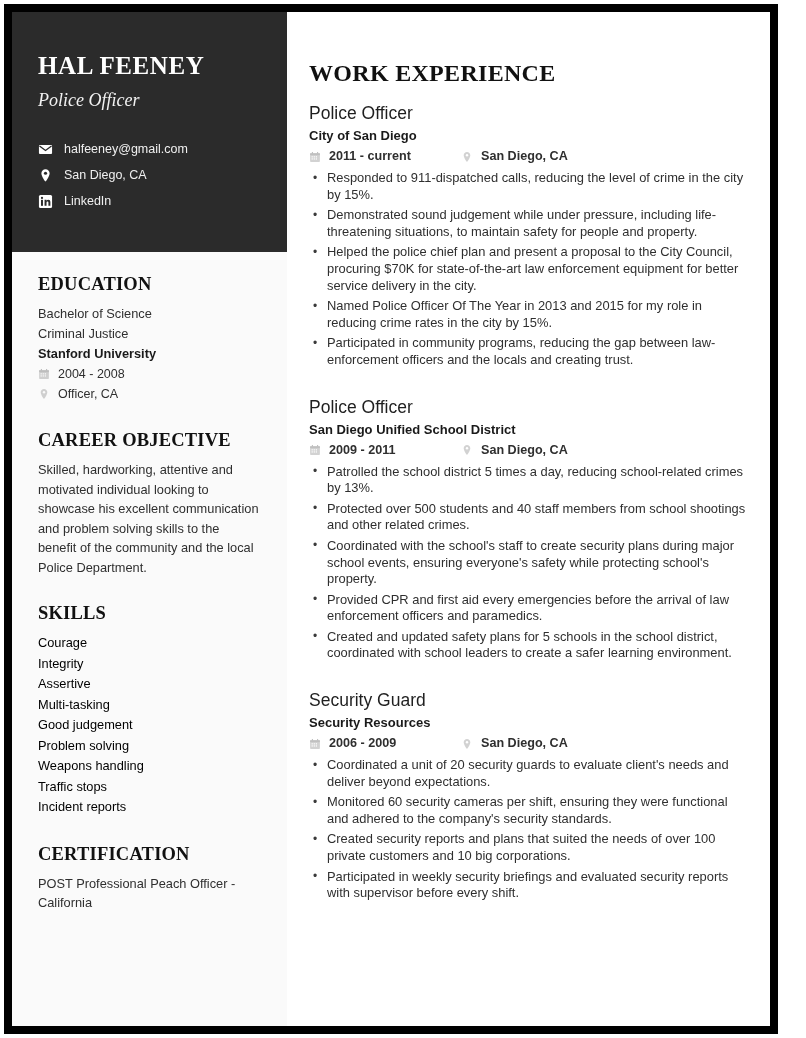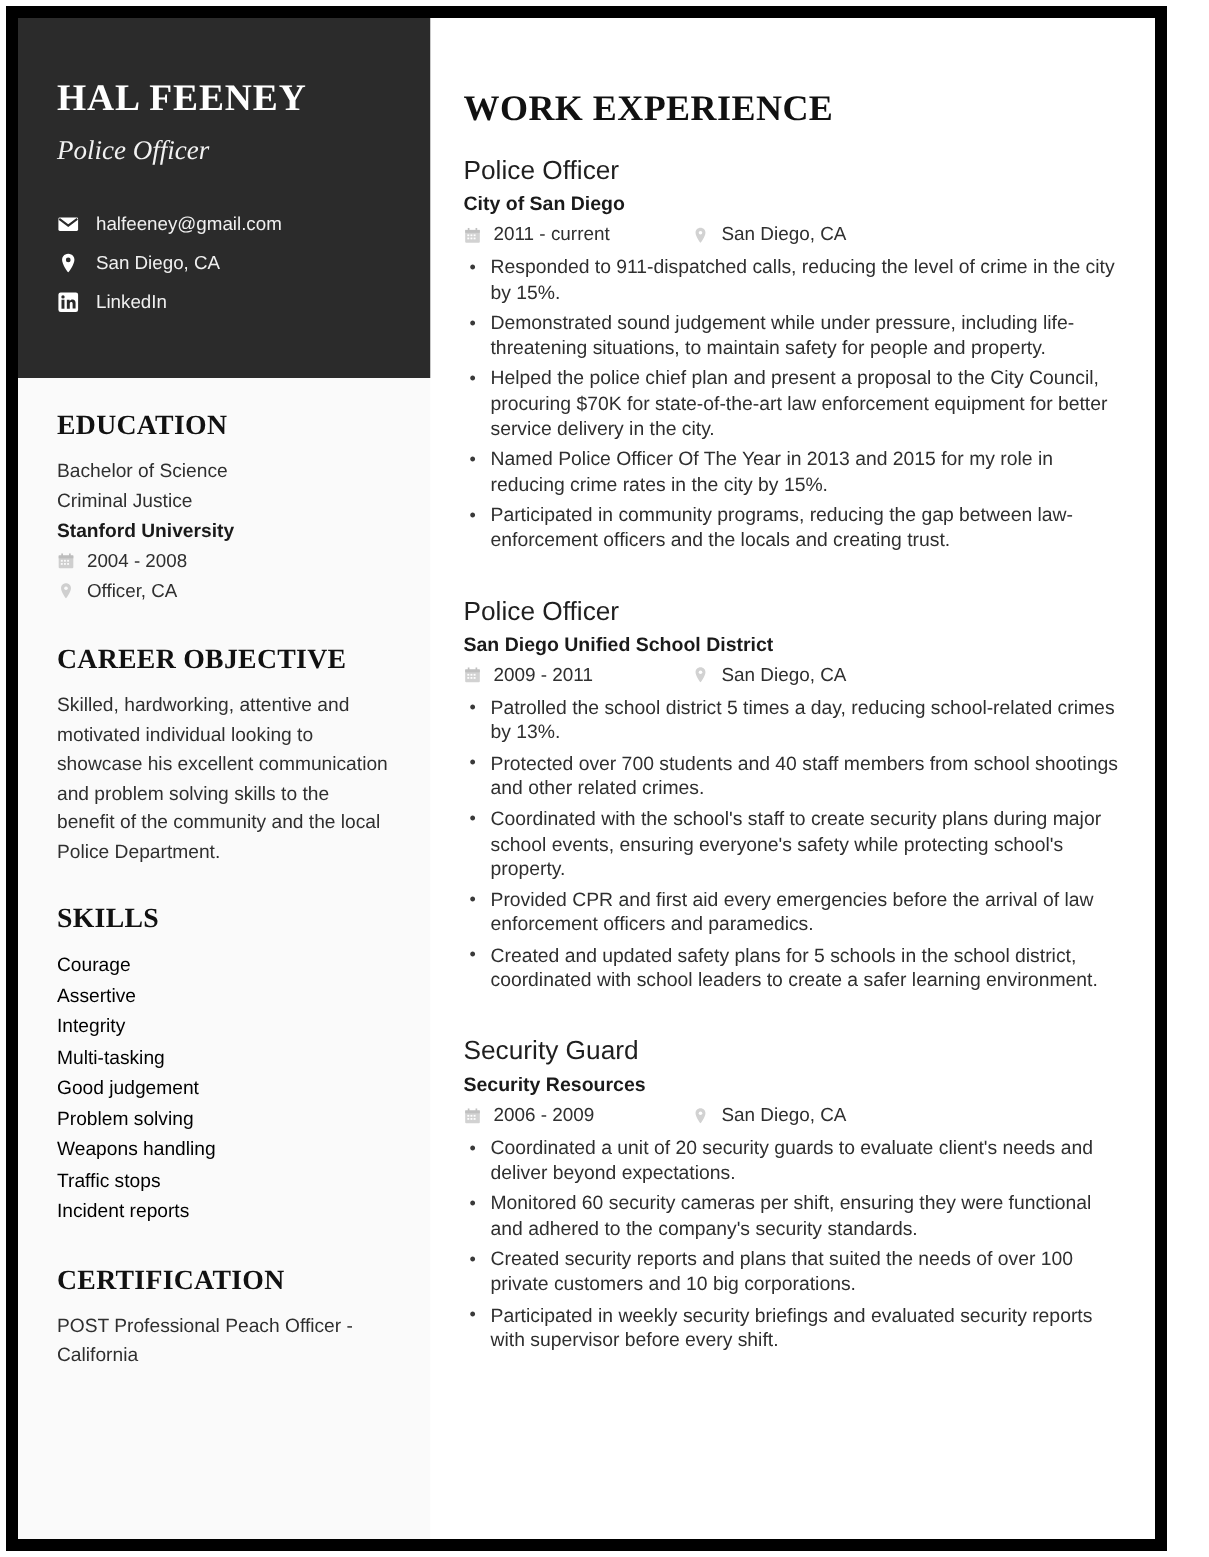--- a/index.html
+++ b/index.html
@@ -168,20 +168,21 @@
     font-size: 13px;
     font-weight: bold;
     color: #1a1a1a;
     line-height: 21px;
   }
   .job-meta {
     display: flex;
     align-items: center;
     height: 21px;
     margin-bottom: 3px;
+    font-weight: bold;
   }
   .job-meta .date-cell {
     display: flex;
     align-items: center;
     gap: 8px;
     width: 152px;
     flex: 0 0 152px;
   }
   .job-meta .loc-cell {
     display: flex;
@@ -304,22 +305,22 @@
 
           <section class="sb-block">
             <div class="sb-h">CAREER OBJECTIVE</div>
             <div class="para">Skilled, hardworking, attentive and motivated individual looking to showcase his excellent communication and problem solving skills to the benefit of the community and the local Police Department.</div>
           </section>
 
           <section class="sb-block">
             <div class="sb-h">SKILLS</div>
             <div>
               <div class="skill">Courage</div>
+              <div class="skill">Integrity</div>
               <div class="skill">Assertive</div>
-              <div class="skill">Integrity</div>
               <div class="skill">Multi-tasking</div>
               <div class="skill">Good judgement</div>
               <div class="skill">Problem solving</div>
               <div class="skill">Weapons handling</div>
               <div class="skill">Traffic stops</div>
               <div class="skill">Incident reports</div>
             </div>
           </section>
 
           <section class="sb-block">
@@ -399,21 +400,21 @@
                 <svg width="12" height="12" viewBox="0 0 16 16">
                     <path d="M8 1.2c-2.5 0-4.4 1.9-4.4 4.3 0 3.2 4 8.9 4.4 8.9s4.4-5.7 4.4-8.9c0-2.4-1.9-4.3-4.4-4.3z" fill="#d2d2d2"></path>
                     <circle cx="8" cy="5.6" r="1.6" fill="#ffffff"></circle>
                   </svg>
               </span>
               <span class="mtext">San Diego, CA</span>
             </span>
           </div>
           <ul class="bullets">
             <li>Patrolled the school district 5 times a day, reducing school-related crimes by 13%.</li>
-            <li>Protected over 700 students and 40 staff members from school shootings and other related crimes.</li>
+            <li>Protected over 500 students and 40 staff members from school shootings and other related crimes.</li>
             <li>Coordinated with the school's staff to create security plans during major school events, ensuring everyone's safety while protecting school's property.</li>
             <li>Provided CPR and first aid every emergencies before the arrival of law enforcement officers and paramedics.</li>
             <li>Created and updated safety plans for 5 schools in the school district, coordinated with school leaders to create a safer learning environment.</li>
           </ul>
         </section>
 
         <section class="job">
           <div class="job-role">Security Guard</div>
           <div class="job-org">Security Resources</div>
           <div class="job-meta">

